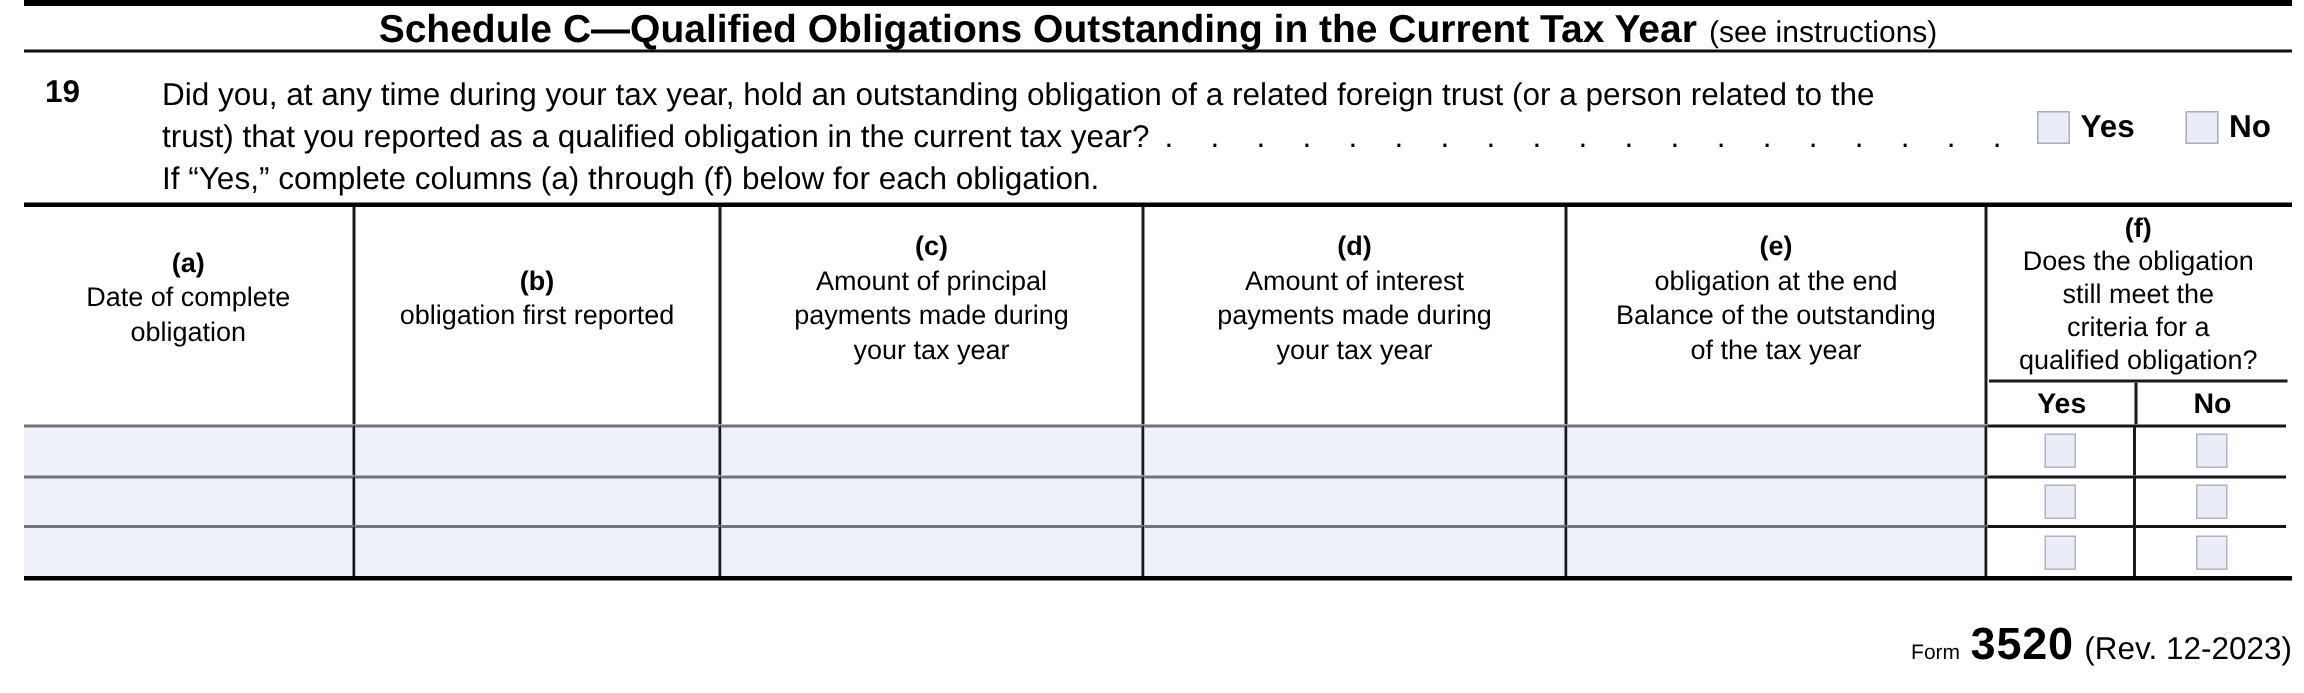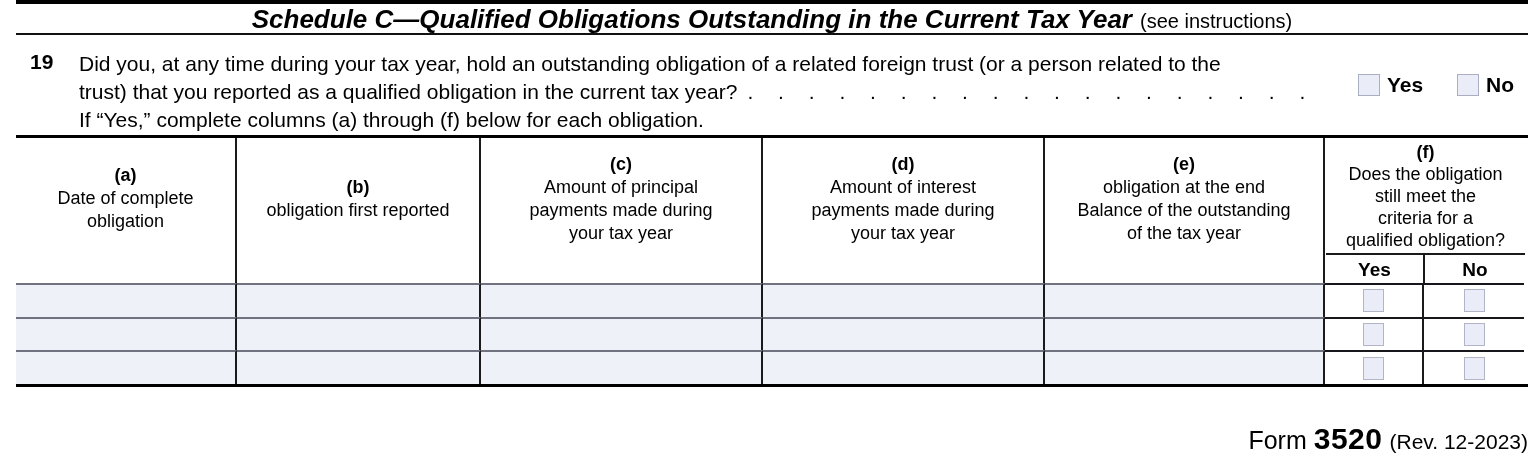--- a/index.html
+++ b/index.html
@@ -12,27 +12,27 @@
   }
 
   
   .rule-top { position:absolute; left:16px; top:0; width:1512px; height:4px; background:#000; }
   .title-row {
     position:absolute; left:16px; top:4px; width:1512px; height:31px;
     border-bottom:2.5px solid #111;
     display:flex; align-items:baseline; justify-content:center; gap:8px;
     white-space:nowrap;
   }
-  .title-main { font-weight:bold; font-size:26px;font-style:italic; }
+  .title-main { font-weight:bold; font-size:26px; }
   .title-aside { font-size:20px; }
 
   
   .q-number { position:absolute; left:30px; top:50px; font-size:21px; font-weight:bold; }
   .q-text {
-    position:absolute; left:79px; top:50px; width:1250px;
+    position:absolute; left:108px; top:50px; width:1250px;
     font-size:21px; line-height:28px;
   }
   .q-line2 { display:flex; }
   .q-line2-text { white-space:nowrap; }
   .q-dots {
     flex:1; overflow:hidden; white-space:nowrap;
     word-spacing:17px; margin-left:10px; letter-spacing:1px;
   }
   .q-choice { position:absolute; top:73px; display:flex; align-items:center; }
   .q-choice-yes { left:1358px; }
@@ -87,21 +87,21 @@
   .row-checkbox {
     display:inline-block; width:21px; height:23px;
     background:#eaedf8; border:1.5px solid #b1b5c7;
   }
 
   
   .footer {
     position:absolute; right:8px; top:390px;
     display:flex; align-items:baseline; gap:7px; white-space:nowrap;
   }
-  .footer .f-word { font-size:25px;margin-top:36px; }
+  .footer .f-word { font-size:14px;margin-top:36px; }
   .footer .f-num  { font-size:30px; font-weight:bold; letter-spacing:0.5px; }
   .footer .f-rev  { font-size:21px;margin-top:31px; }
 </style>
 </head>
 <body>
 
 <div class="page">
 
   <div class="rule-top"></div>
 

